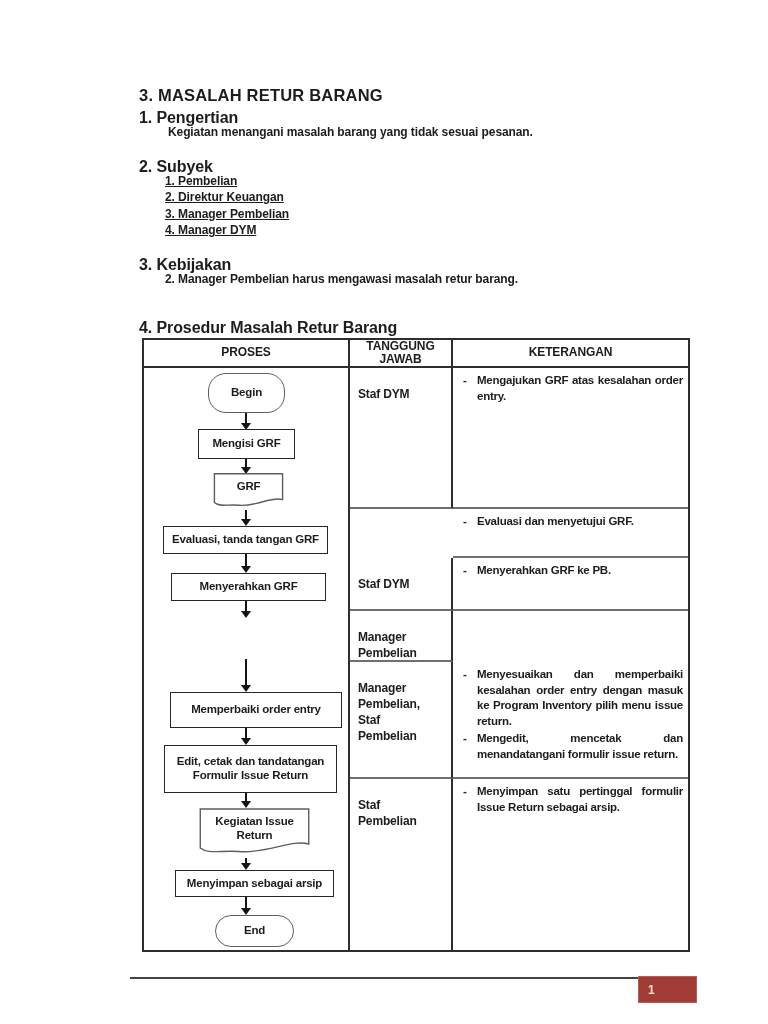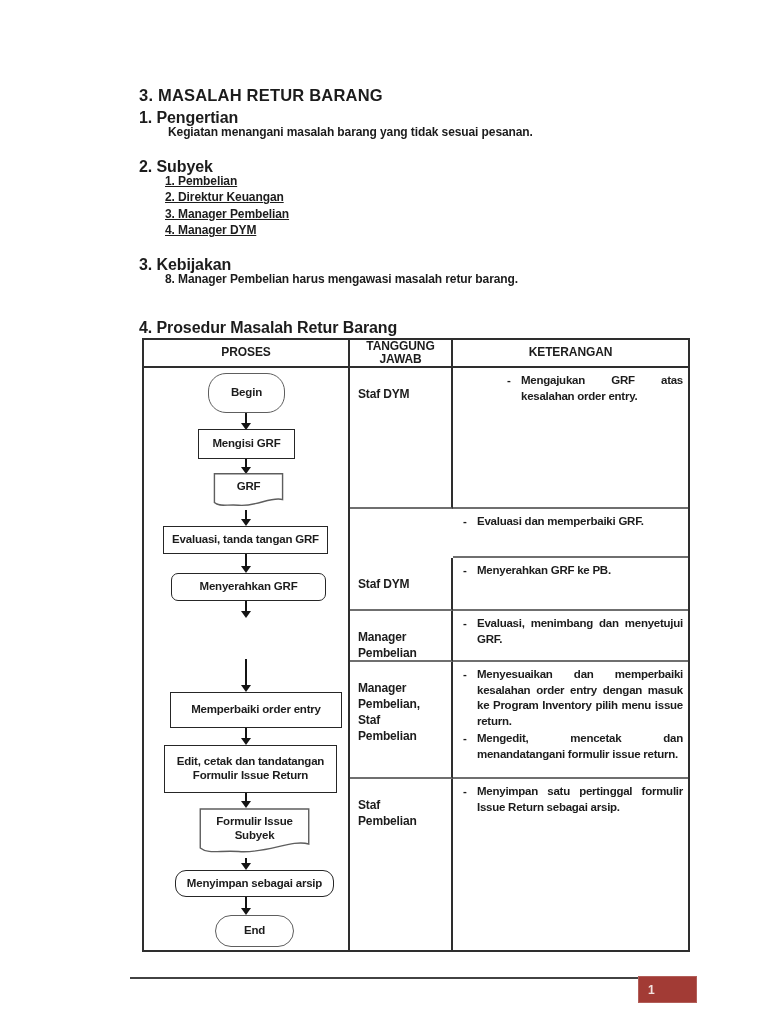--- a/index.html
+++ b/index.html
@@ -72,21 +72,21 @@
 <div class="abs h" style="left:139px;top:158px;">2. Subyek</div>
 <div class="abs list" style="left:165px;top:173px;text-decoration:underline;">
   <div>1. Pembelian</div>
   <div>2. Direktur Keuangan</div>
   <div>3. Manager Pembelian</div>
   <div>4. Manager DYM</div>
 </div>
 
 <div class="abs h" style="left:139px;top:256px;">3. Kebijakan</div>
 <div class="abs list" style="left:165px;top:271px;">
-  <div>8. Manager Pembelian harus mengawasi masalah retur barang.</div>
+  <div>2. Manager Pembelian harus mengawasi masalah retur barang.</div>
 </div>
 
 <div class="abs h" style="left:139px;top:319px;">4. Prosedur Masalah Retur Barang</div>
 
 <div class="abs tbl">
 
   <div class="cell th br-dark" style="grid-column:1;grid-row:1;">PROSES</div>
   <div class="cell th br-dark" style="grid-column:2;grid-row:1;">TANGGUNG JAWAB</div>
   <div class="cell th" style="grid-column:3;grid-row:1;">KETERANGAN</div>
 
@@ -108,73 +108,70 @@
         </svg>
       <span>GRF</span>
     </div>
     <div class="arr" style="top:142px;height:14px;"></div>
 
     <div class="node n-rect" style="left:19px;top:158px;width:165px;height:28px;">
         <span>Evaluasi, tanda tangan GRF</span>
       </div>
     <div class="arr" style="top:186px;height:17px;"></div>
 
-    <div class="node n-rect" style="left:27px;top:205px;width:155px;height:28px;border-radius:7px;">
+    <div class="node n-rect" style="left:27px;top:205px;width:155px;height:28px;">
         <span>Menyerahkan GRF</span>
       </div>
     <div class="arr" style="top:233px;height:15px;"></div>
 
     <div class="arr" style="top:291px;height:31px;"></div>
 
     <div class="node n-rect" style="left:26px;top:324px;width:172px;height:36px;">
         <span>Memperbaiki order entry</span>
       </div>
     <div class="arr" style="top:360px;height:15px;"></div>
 
     <div class="node n-rect" style="left:20px;top:377px;width:173px;height:48px;">
         <span>Edit, cetak dan tandatangan Formulir Issue Return</span>
       </div>
     <div class="arr" style="top:425px;height:13px;"></div>
 
     <div class="node n-doc" style="left:54px;top:440px;width:113px;height:50px;">
       <svg viewBox="0 0 100 100" preserveAspectRatio="none">
           <path d="M2 2 L98 2 L98 72 C83 62 60 92 36 87 C20 84 9 93 2 80 Z" fill="#fff" stroke="#5e5e5e" stroke-width="1.4" vector-effect="non-scaling-stroke"></path>
         </svg>
-      <span>Formulir Issue Subyek</span>
+      <span>Kegiatan Issue Return</span>
     </div>
     <div class="arr" style="top:490px;height:10px;"></div>
 
-    <div class="node n-rect" style="left:31px;top:502px;width:159px;height:27px;border-radius:11px;">
+    <div class="node n-rect" style="left:31px;top:502px;width:159px;height:27px;">
         <span>Menyimpan sebagai arsip</span>
       </div>
     <div class="arr" style="top:529px;height:16px;"></div>
 
     <div class="node n-term" style="left:71px;top:547px;width:79px;height:32px;border-radius:16px;">
         <span>End</span>
       </div>
   </div>
 
   <div class="cell resp-cell br-dark bb-gray" style="grid-column:2;grid-row:2;">Staf DYM</div>
-  <div class="cell note-cell bb-gray" style="grid-column:3;grid-row:2;padding-left:44px;">
+  <div class="cell note-cell bb-gray" style="grid-column:3;grid-row:2;">
     <div class="note">Mengajukan GRF atas kesalahan order entry.</div>
   </div>
 
   <div class="cell note-cell bb-gray" style="grid-column:3;grid-row:3;">
-    <div class="note">Evaluasi dan memperbaiki GRF.</div>
+    <div class="note">Evaluasi dan menyetujui GRF.</div>
   </div>
 
   <div class="cell resp-cell br-dark bb-gray" style="grid-column:2;grid-row:4;">Staf DYM</div>
   <div class="cell note-cell bb-gray" style="grid-column:3;grid-row:4;">
     <div class="note">Menyerahkan GRF ke PB.</div>
   </div>
 
   <div class="cell resp-cell br-dark bb-gray" style="grid-column:2;grid-row:5;">Manager Pembelian</div>
-  <div class="cell note-cell bb-gray" style="grid-column:3;grid-row:5;">
-    <div class="note">Evaluasi, menimbang dan menyetujui GRF.</div>
-  </div>
 
   <div class="cell resp-cell br-dark bb-gray" style="grid-column:2;grid-row:6;">Manager Pembelian, Staf Pembelian</div>
   <div class="cell note-cell bb-gray" style="grid-column:3;grid-row:6;">
     <div class="note">Menyesuaikan dan memperbaiki kesalahan order entry dengan masuk ke Program Inventory pilih menu issue return.</div>
     <div class="note">Mengedit, mencetak dan menandatangani formulir issue return.</div>
   </div>
 
   <div class="cell resp-cell br-dark" style="grid-column:2;grid-row:7;">Staf Pembelian</div>
   <div class="cell note-cell" style="grid-column:3;grid-row:7;">
     <div class="note">Menyimpan satu pertinggal formulir Issue Return sebagai arsip.</div>

